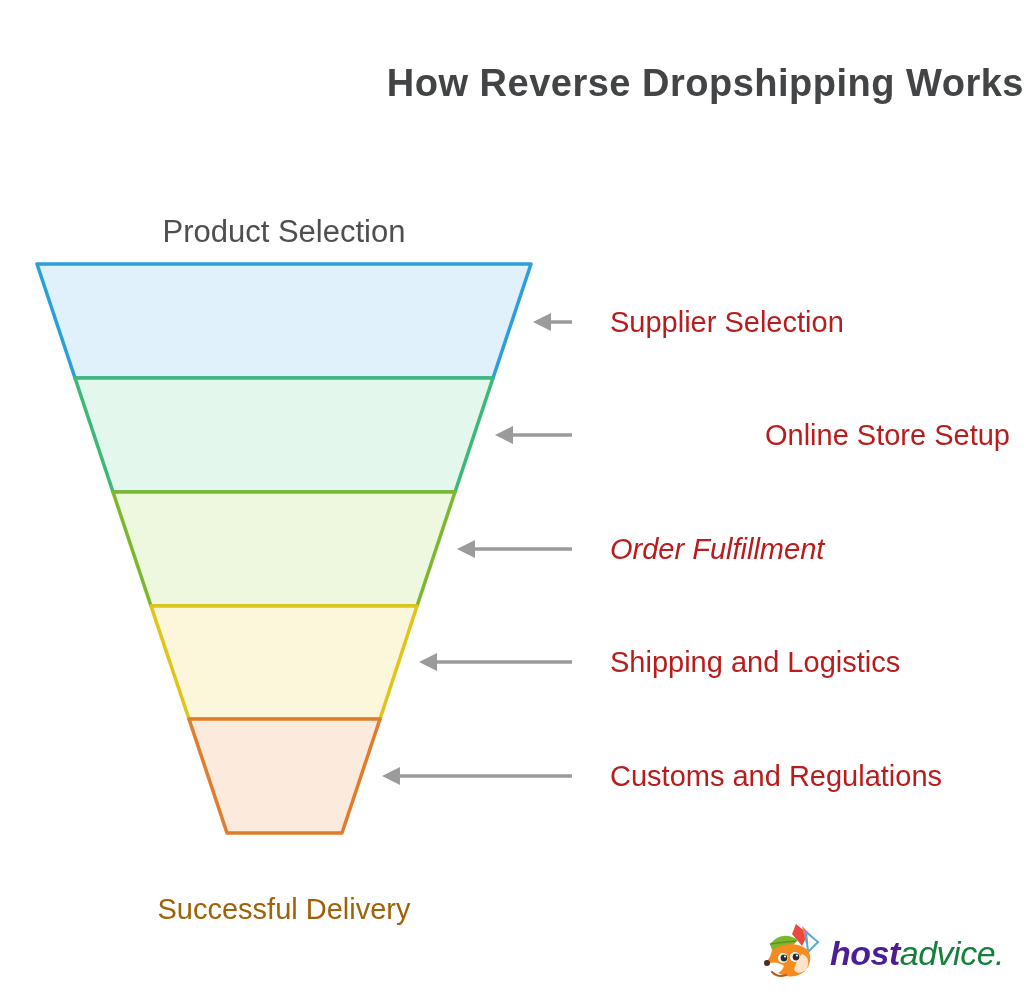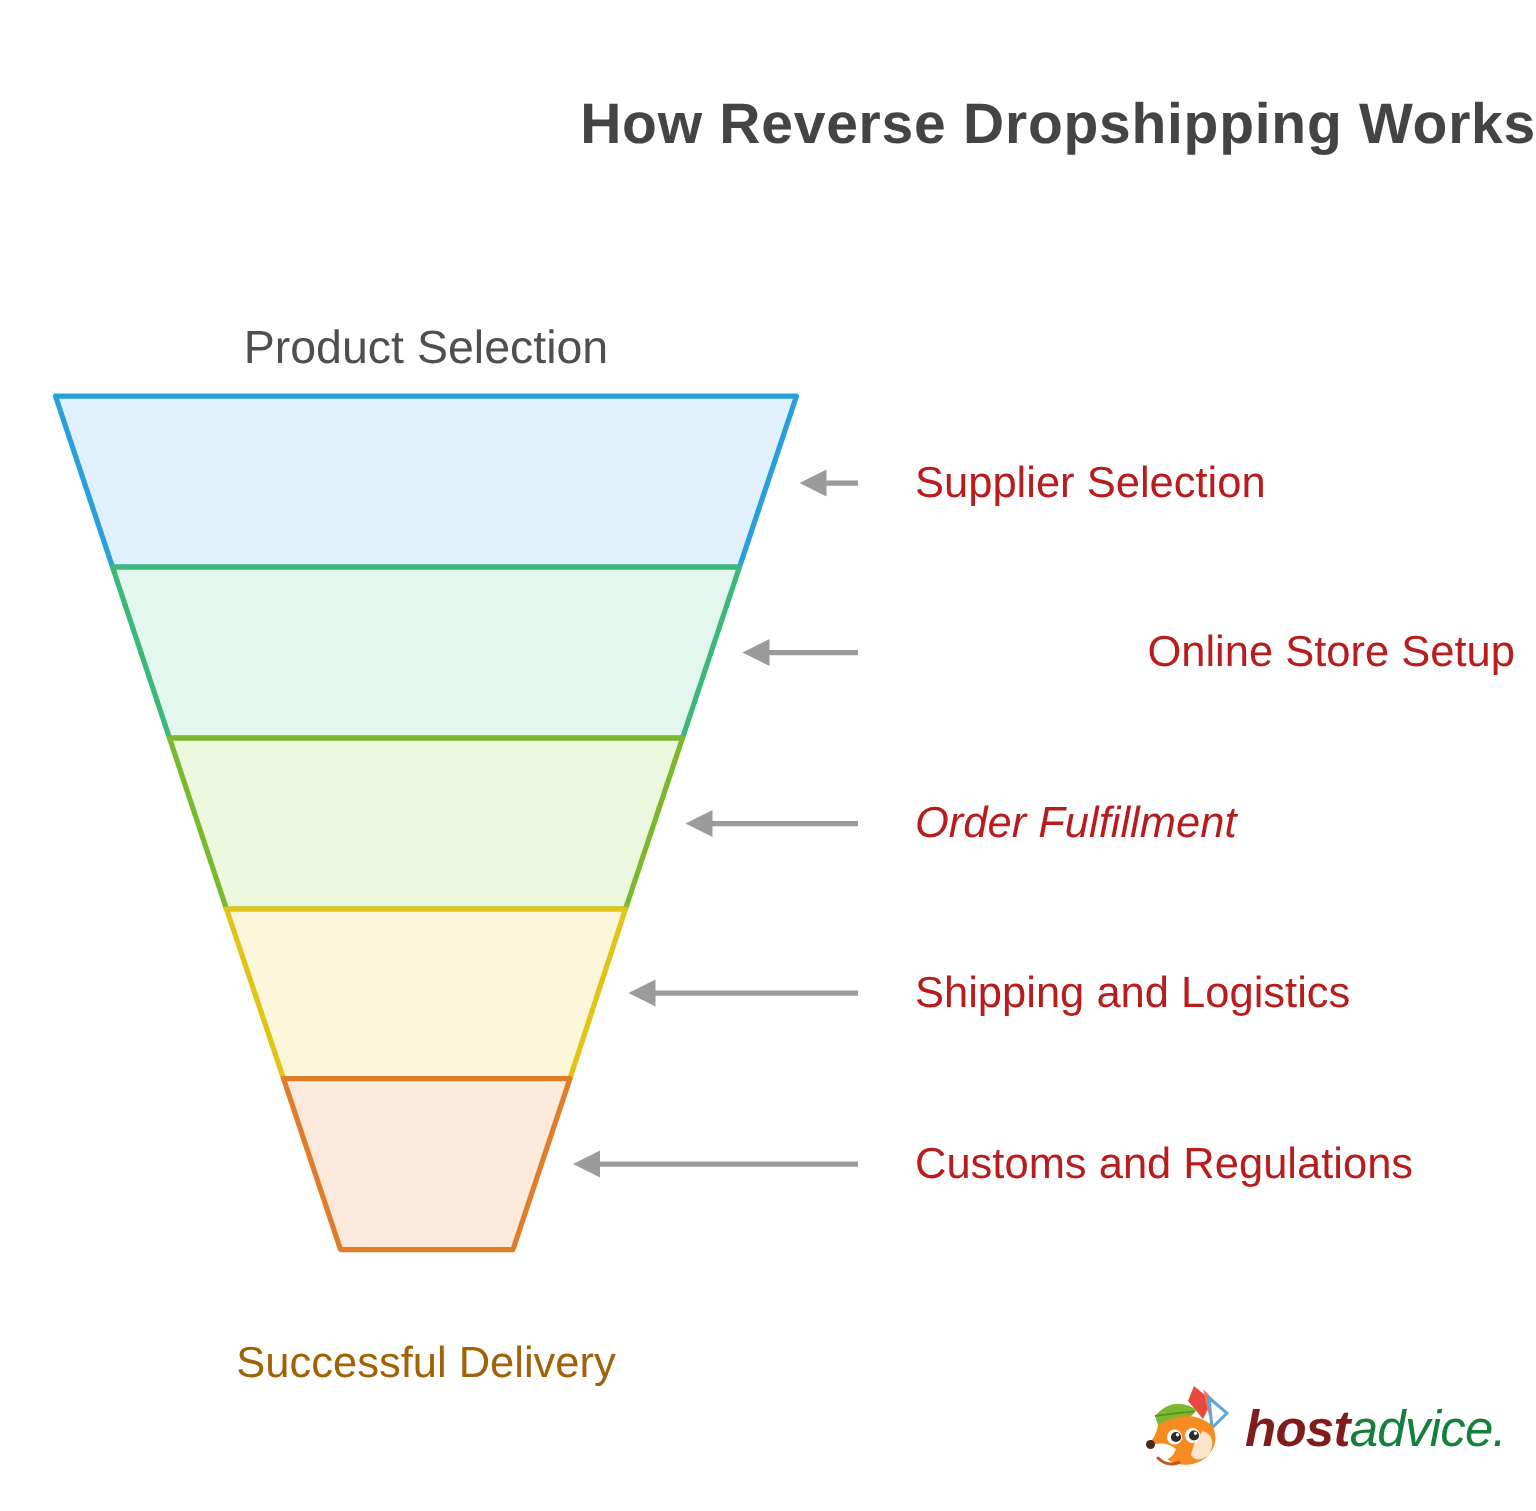--- a/index.html
+++ b/index.html
@@ -83,21 +83,21 @@
     margin-right: 6px;
   }
   .logo-text {
     font-size: 34px;
     font-style: italic;
     letter-spacing: -0.5px;
     white-space: nowrap;
   }
   .logo-text .bold-part {
     font-weight: 800;
-    color: #7f1d1d;
+    color: #4c1d95;
   }
   .logo-text .light-part {
     font-weight: 500;
     color: #15803d;
   }
 </style>
 </head>
 <body>
 
 <div class="page">

